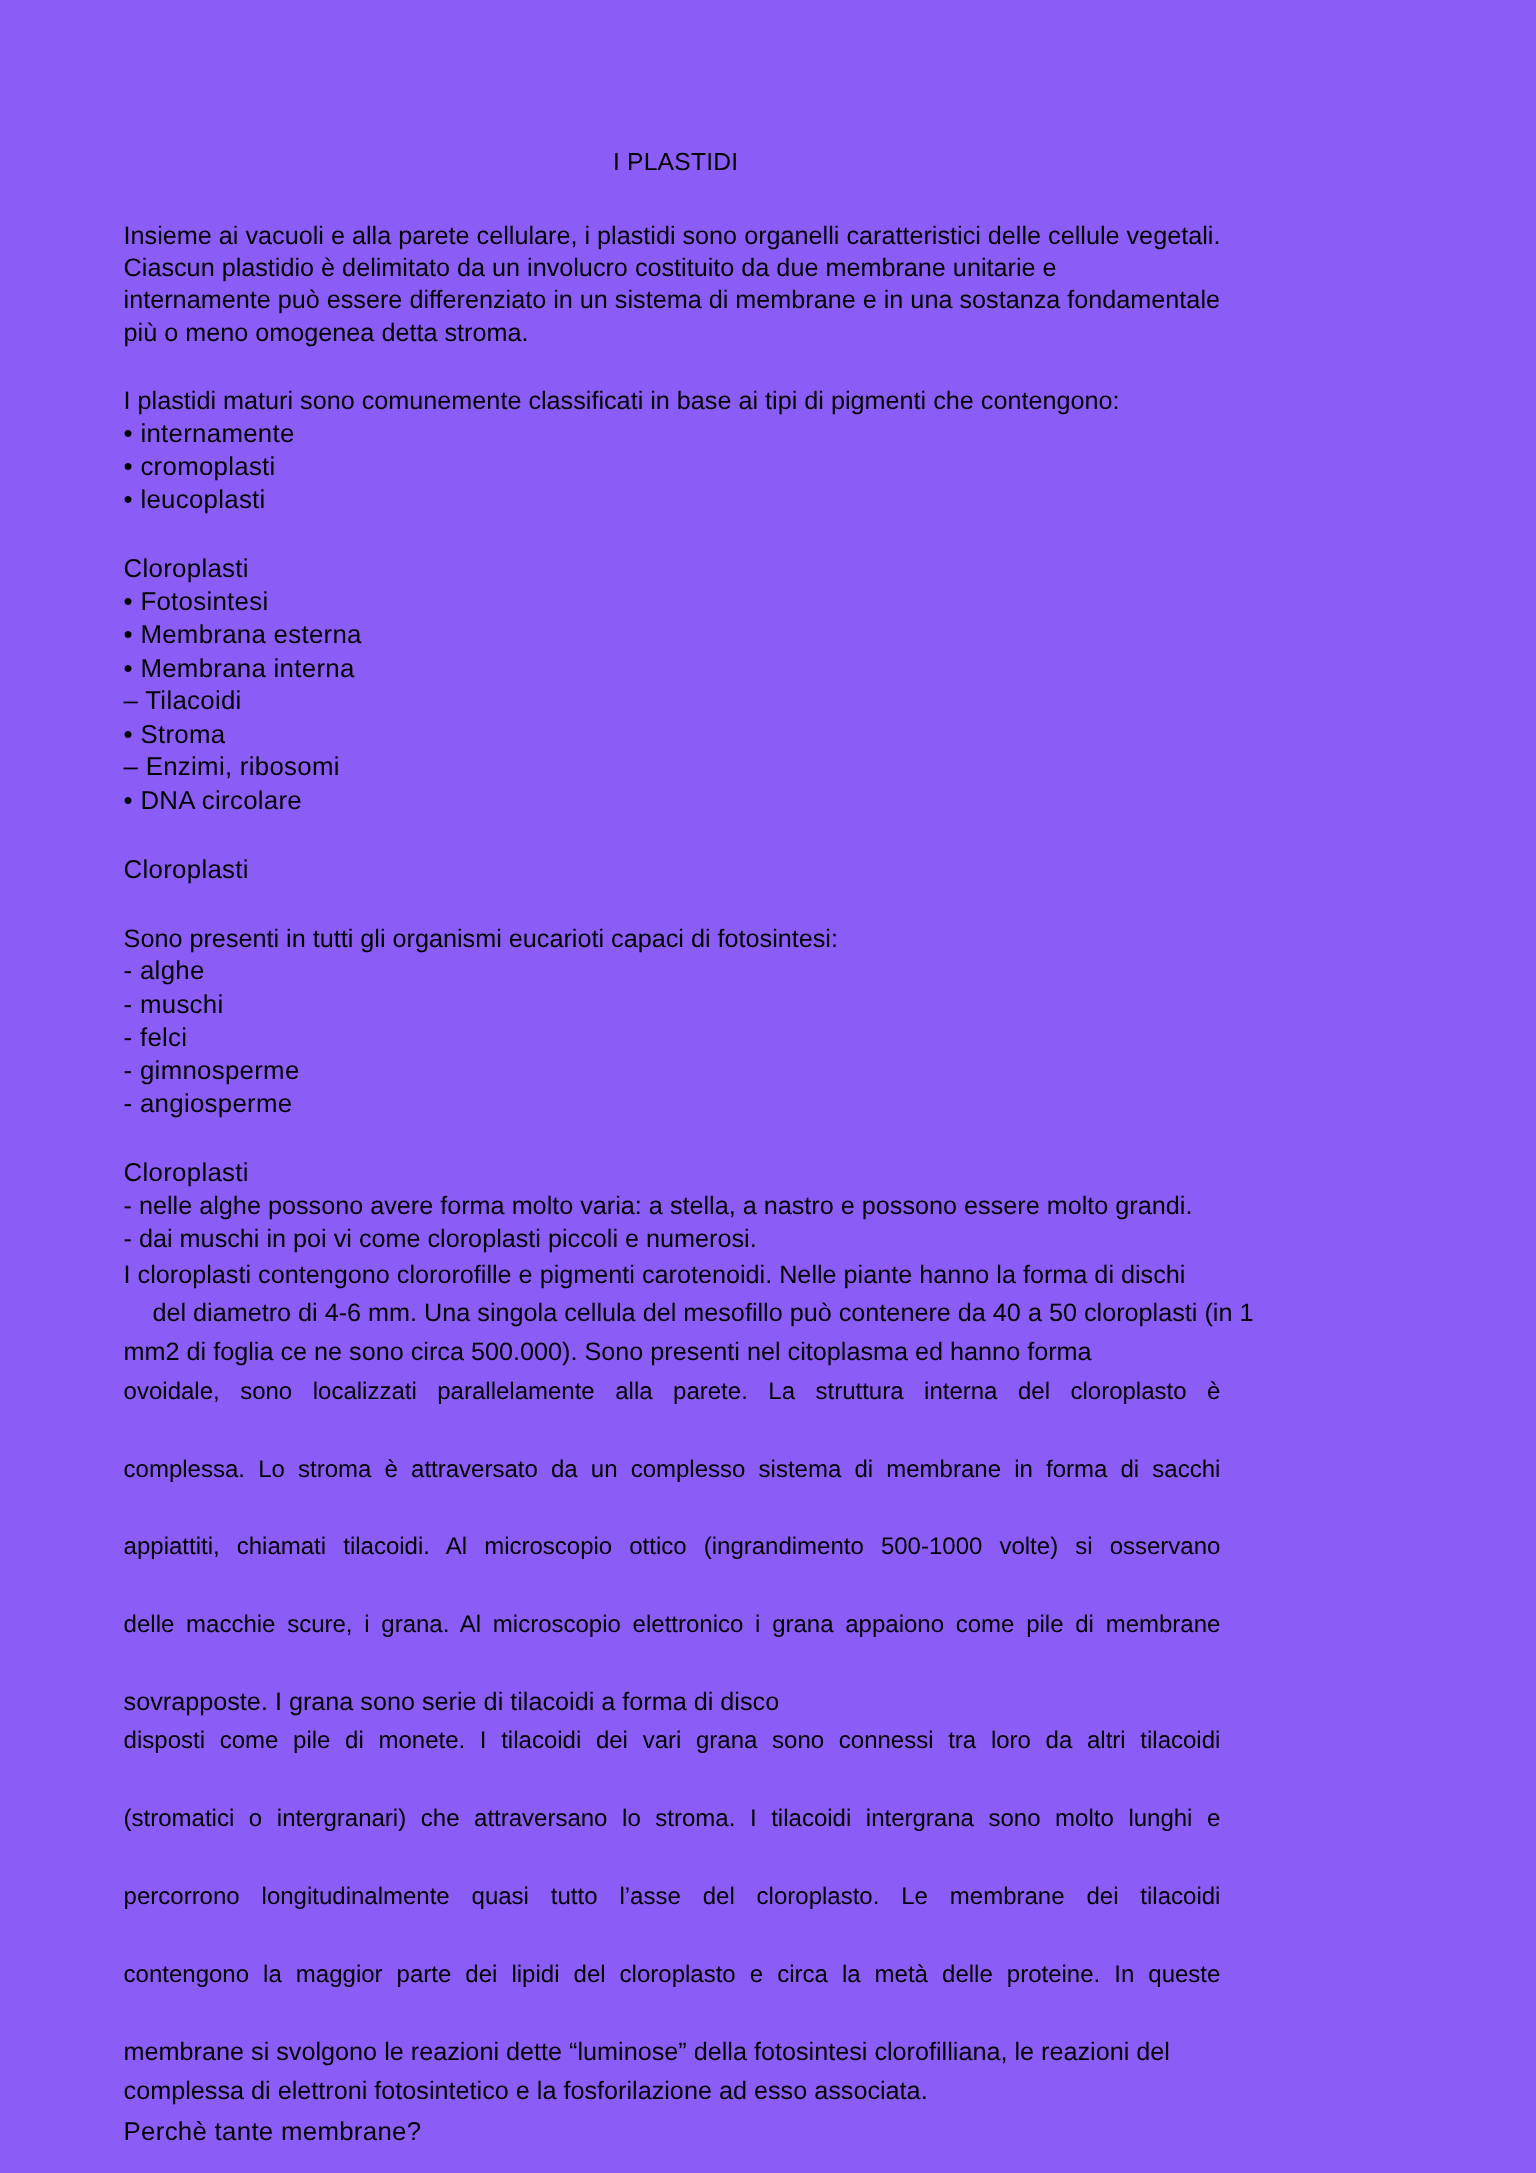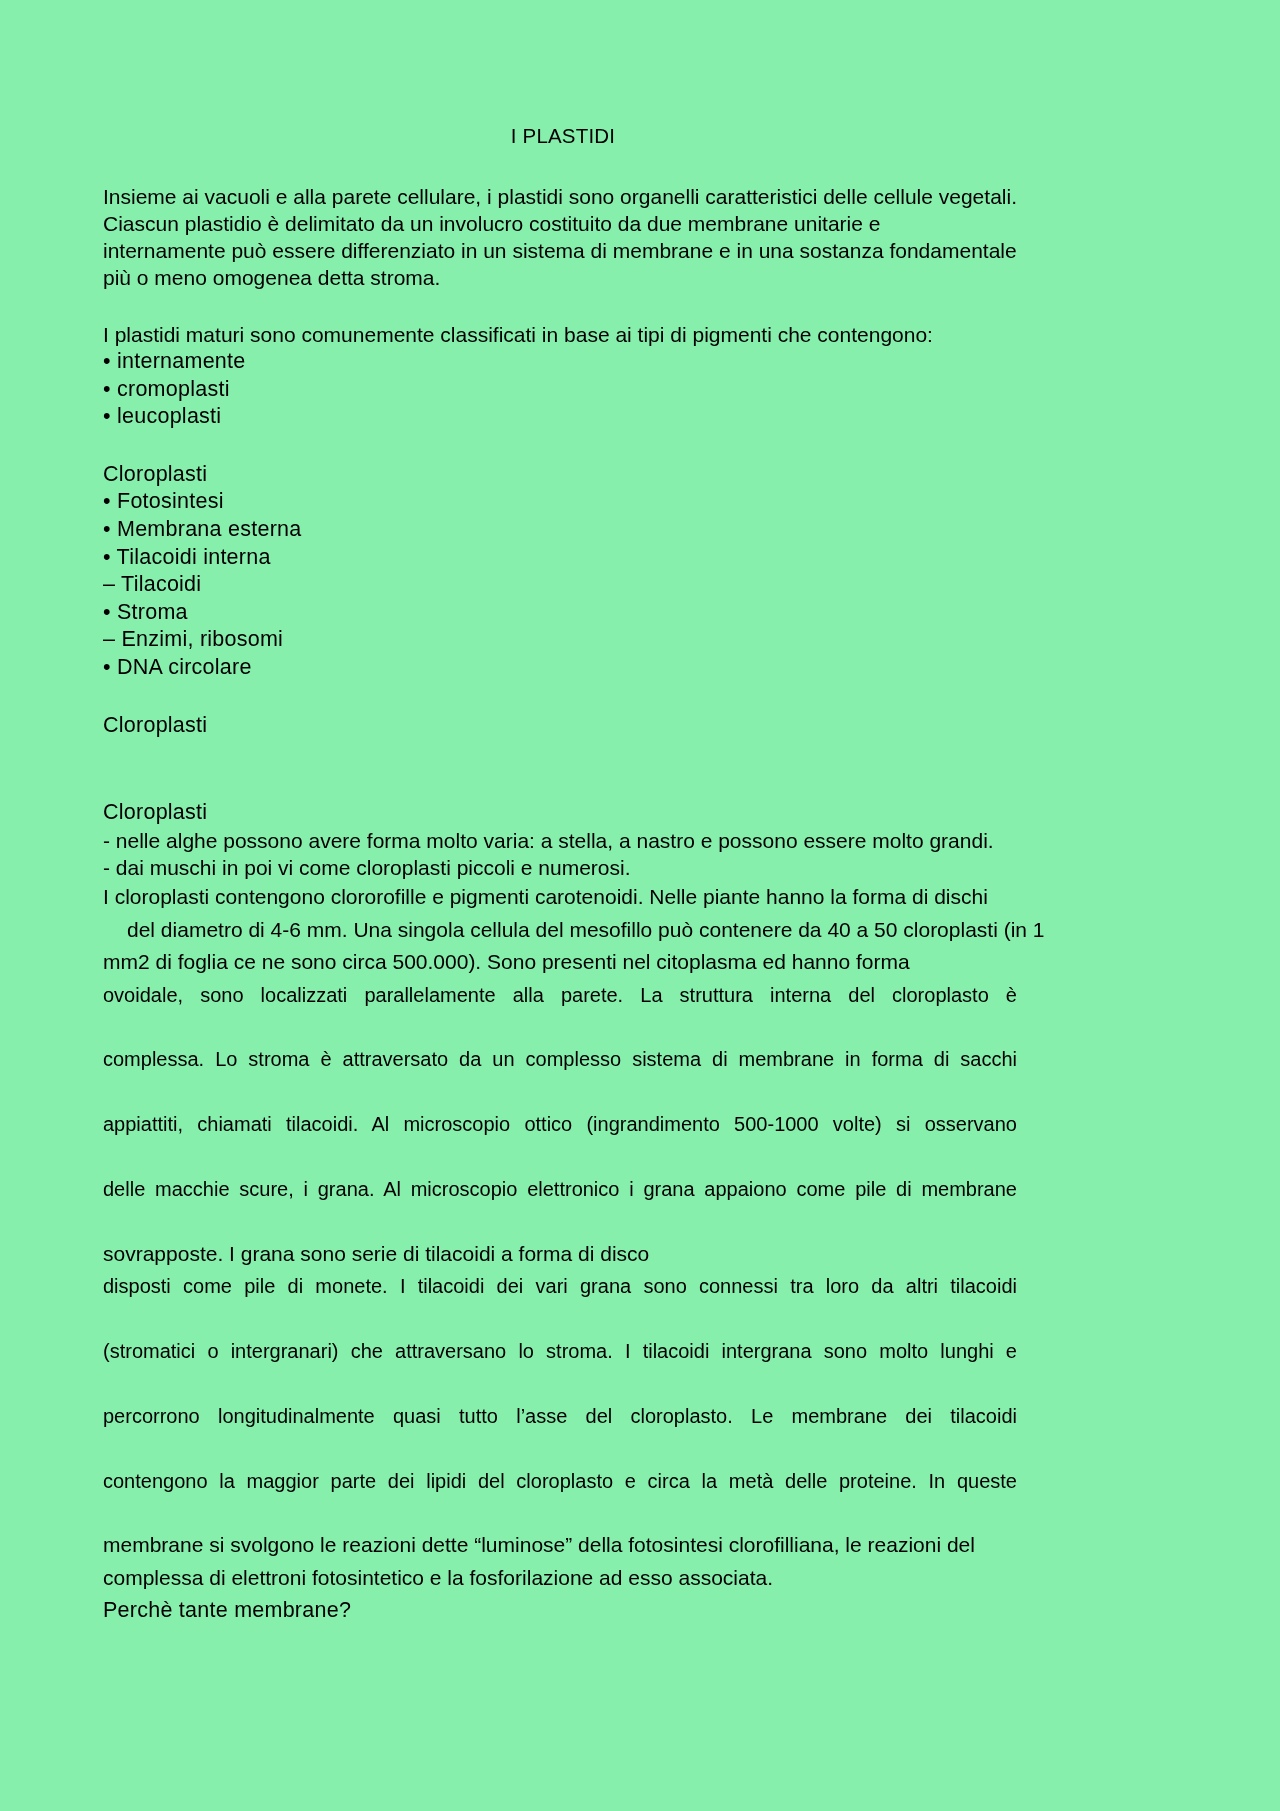--- a/index.html
+++ b/index.html
@@ -10,21 +10,21 @@
   }
   body {
     font-family: "Liberation Sans", "DejaVu Sans", sans-serif;
     color: #000000;
   }
   .page {
     position: relative;
     width: 1280px;
     height: 1811px;
     margin: 0 auto;
-    background: #86efac;
+    background: #8b5cf6;
     overflow: hidden;
     box-sizing: border-box;
   }
   .content {
     position: absolute;
     left: 103px;
     top: 126px;
     width: 914px;
   }
   .doc-title {
@@ -94,35 +94,43 @@
       <span class="line wide">• cromoplasti</span>
       <span class="line wide">• leucoplasti</span>
     </div>
 
     <div class="gap-lg"></div>
 
     <div class="block">
       <span class="line wide">Cloroplasti</span>
       <span class="line wide">• Fotosintesi</span>
       <span class="line wide">• Membrana esterna</span>
-      <span class="line wide">• Tilacoidi interna</span>
+      <span class="line wide">• Membrana interna</span>
       <span class="line wide">– Tilacoidi</span>
       <span class="line wide">• Stroma</span>
       <span class="line wide">– Enzimi, ribosomi</span>
       <span class="line wide">• DNA circolare</span>
     </div>
 
     <div class="gap-lg"></div>
 
     <div class="block">
       <span class="line wide">Cloroplasti</span>
     </div>
 
     <div class="gap-lg"></div>
 
+    <div class="block">
+      <span class="line">Sono presenti in tutti gli organismi eucarioti capaci di fotosintesi:</span>
+      <span class="line wide">- alghe</span>
+      <span class="line wide">- muschi</span>
+      <span class="line wide">- felci</span>
+      <span class="line wide">- gimnosperme</span>
+      <span class="line wide">- angiosperme</span>
+    </div>
 
     <div class="gap-lg"></div>
 
     <div class="block">
       <span class="line wide">Cloroplasti</span>
       <span class="line">- nelle alghe possono avere forma molto varia: a stella, a nastro e possono essere molto grandi.</span>
       <span class="line">- dai muschi in poi vi come cloroplasti piccoli e numerosi.</span>
       <span class="line" style="line-height:32.4px;">I cloroplasti contengono clororofille e pigmenti carotenoidi. Nelle piante hanno la forma di dischi</span>
       <span class="line" style="line-height:32.4px;margin-left:24px;">del diametro di 4-6 mm. Una singola cellula del mesofillo può contenere da 40 a 50 cloroplasti (in 1</span>
       <span class="line" style="line-height:32.4px;">mm2 di foglia ce ne sono circa 500.000). Sono presenti nel citoplasma ed hanno forma</span>

